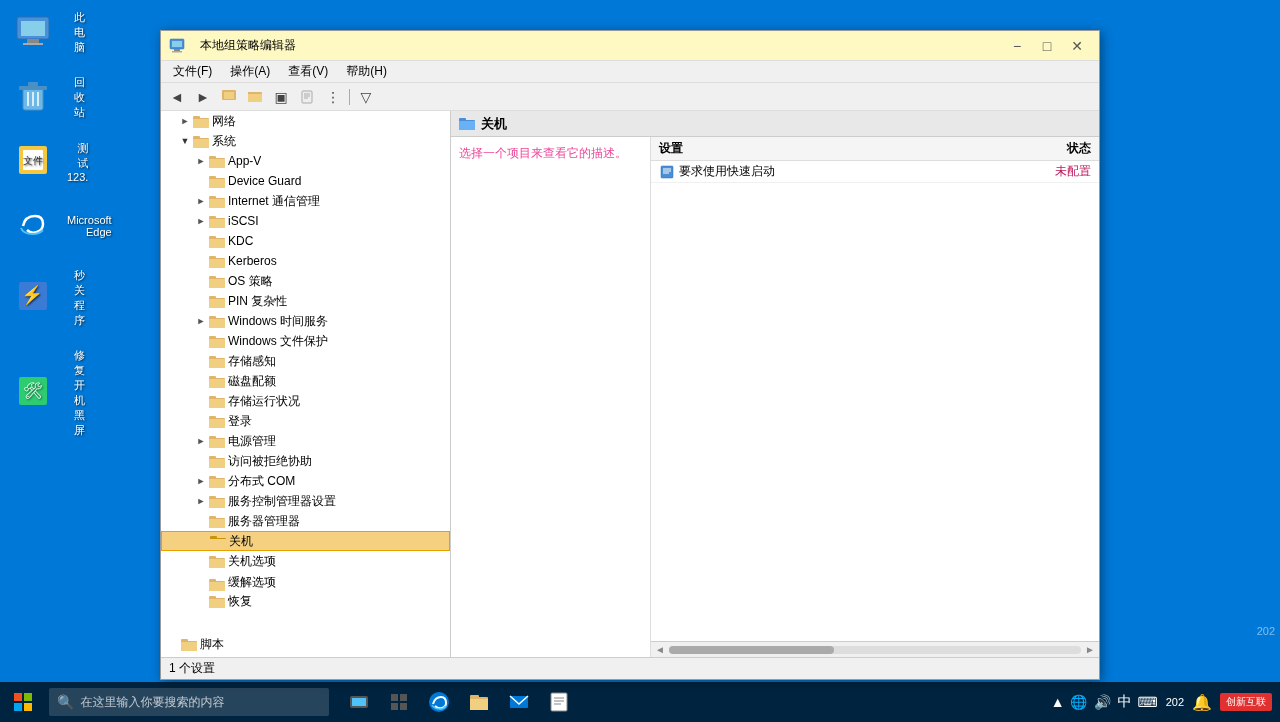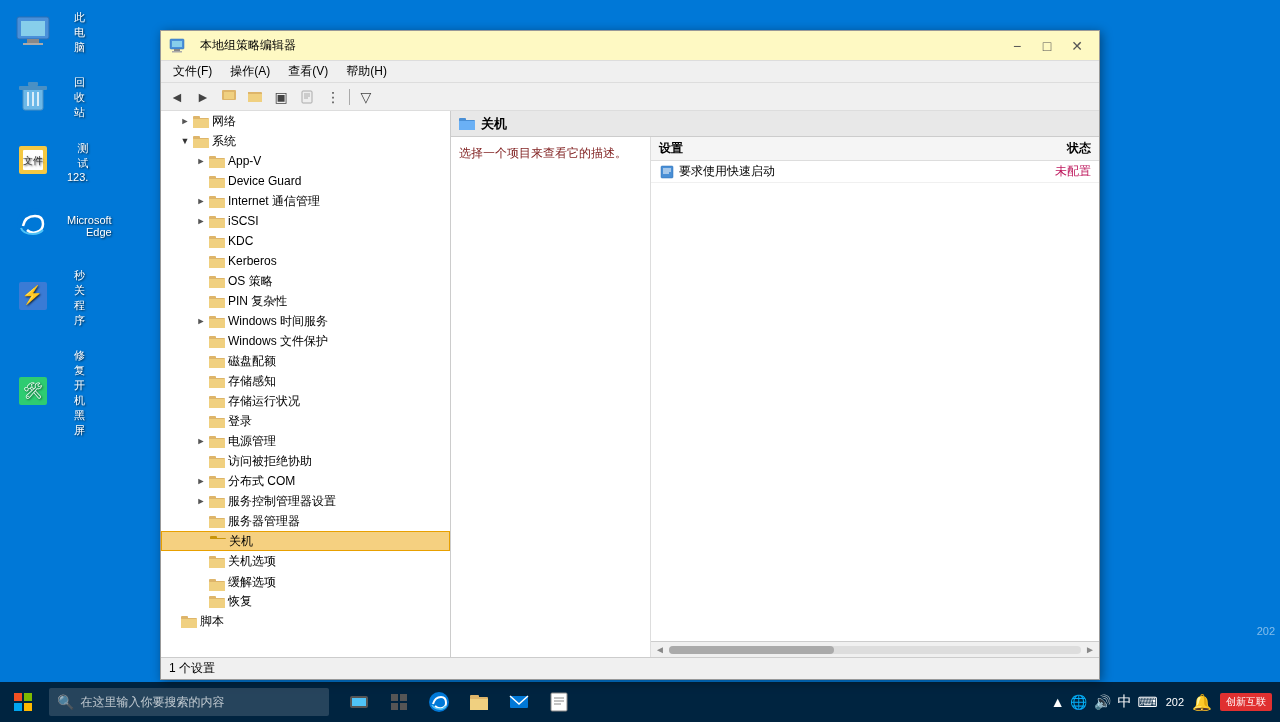--- a/index.html
+++ b/index.html
@@ -226,21 +226,21 @@
     .right-content {
       display: flex;
       flex: 1;
       overflow: hidden;
     }
     .desc-panel {
       width: 200px;
       padding: 8px;
       border-right: 1px solid #ddd;
       font-size: 12px;
-      color: #7f1d1d;
+      color: #ec4899;
     }
     .settings-panel {
       flex: 1;
       display: flex;
       flex-direction: column;
       overflow: hidden;
     }
     .settings-header {
       display: flex;
       height: 24px;
@@ -699,33 +699,33 @@
 
           <div class="tree-item" style="padding-left: 32px;">
             <div class="tree-expander" style="visibility:hidden;">►</div>
             <div class="folder-icon">
               <svg width="16" height="14" viewBox="0 0 16 14">
                   <rect x="0" y="4" width="16" height="10" rx="1" fill="#deb56a"></rect>
                   <rect x="0" y="2" width="7" height="3" rx="1" fill="#deb56a"></rect>
                   <rect x="0" y="5" width="16" height="9" fill="#f0d080"></rect>
                 </svg>
             </div>
+            <span class="tree-label">存储感知</span>
+          </div>
+
+          <div class="tree-item" style="padding-left: 32px;">
+            <div class="tree-expander" style="visibility:hidden;">►</div>
+            <div class="folder-icon">
+              <svg width="16" height="14" viewBox="0 0 16 14">
+                  <rect x="0" y="4" width="16" height="10" rx="1" fill="#deb56a"></rect>
+                  <rect x="0" y="2" width="7" height="3" rx="1" fill="#deb56a"></rect>
+                  <rect x="0" y="5" width="16" height="9" fill="#f0d080"></rect>
+                </svg>
+            </div>
             <span class="tree-label">磁盘配额</span>
-          </div>
-
-          <div class="tree-item" style="padding-left: 32px;">
-            <div class="tree-expander" style="visibility:hidden;">►</div>
-            <div class="folder-icon">
-              <svg width="16" height="14" viewBox="0 0 16 14">
-                  <rect x="0" y="4" width="16" height="10" rx="1" fill="#deb56a"></rect>
-                  <rect x="0" y="2" width="7" height="3" rx="1" fill="#deb56a"></rect>
-                  <rect x="0" y="5" width="16" height="9" fill="#f0d080"></rect>
-                </svg>
-            </div>
-            <span class="tree-label">存储感知</span>
           </div>
 
           <div class="tree-item" style="padding-left: 32px;">
             <div class="tree-expander" style="visibility:hidden;">►</div>
             <div class="folder-icon">
               <svg width="16" height="14" viewBox="0 0 16 14">
                   <rect x="0" y="4" width="16" height="10" rx="1" fill="#deb56a"></rect>
                   <rect x="0" y="2" width="7" height="3" rx="1" fill="#deb56a"></rect>
                   <rect x="0" y="5" width="16" height="9" fill="#f0d080"></rect>
                 </svg>
@@ -846,21 +846,21 @@
             <div class="folder-icon">
               <svg width="16" height="14" viewBox="0 0 16 14">
                   <rect x="0" y="4" width="16" height="10" rx="1" fill="#deb56a"></rect>
                   <rect x="0" y="2" width="7" height="3" rx="1" fill="#deb56a"></rect>
                   <rect x="0" y="5" width="16" height="9" fill="#f0d080"></rect>
                 </svg>
             </div>
             <span class="tree-label">恢复</span>
           </div>
 
-          <div class="tree-item" style="">
+          <div class="tree-item" style=" margin-top: 23px;">
             <div class="tree-expander" style="visibility:hidden;">►</div>
             <div class="folder-icon">
               <svg width="16" height="14" viewBox="0 0 16 14">
                   <rect x="0" y="4" width="16" height="10" rx="1" fill="#deb56a"></rect>
                   <rect x="0" y="2" width="7" height="3" rx="1" fill="#deb56a"></rect>
                   <rect x="0" y="5" width="16" height="9" fill="#f0d080"></rect>
                 </svg>
             </div>
             <span class="tree-label">脚本</span>
           </div>

